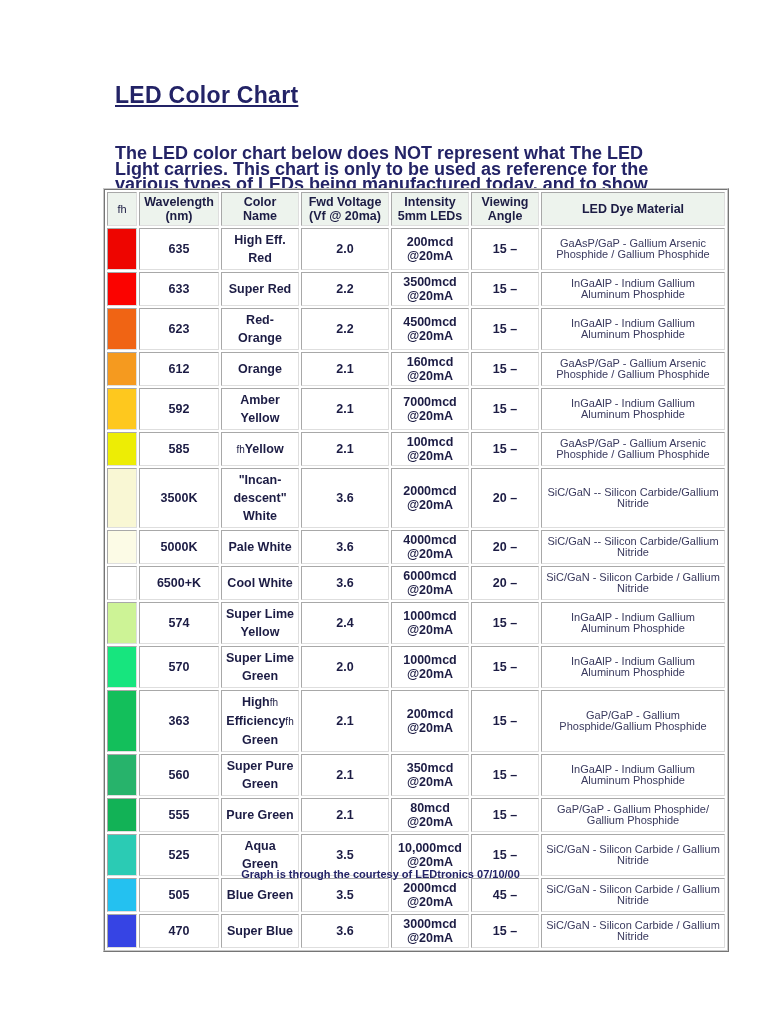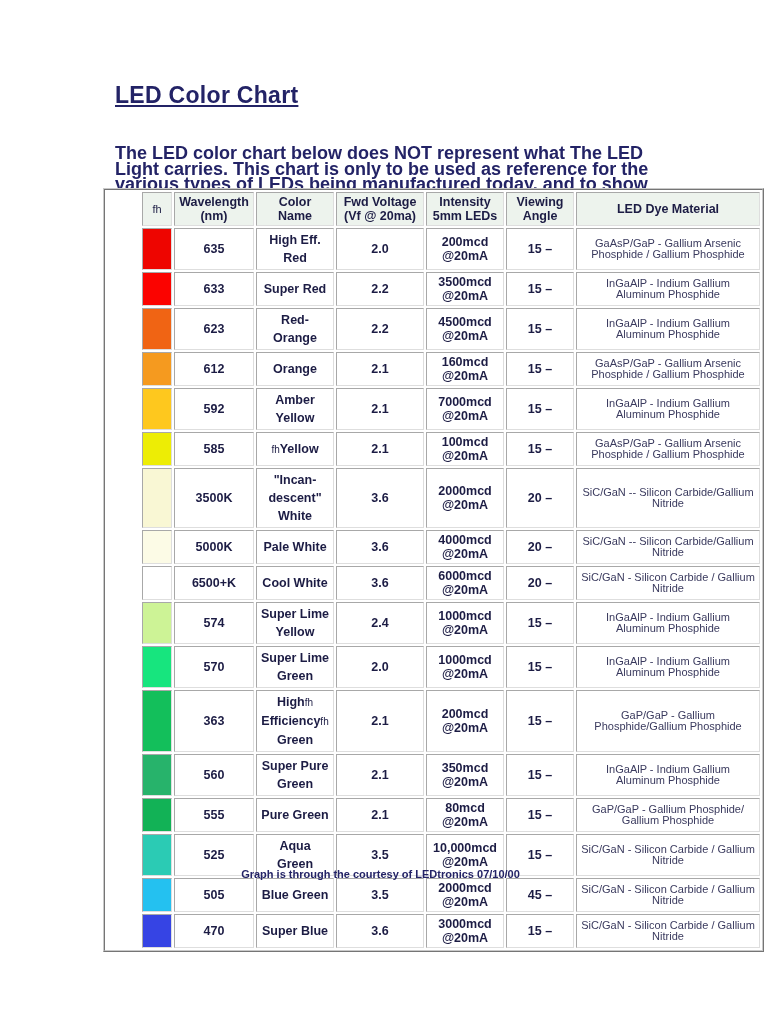--- a/index.html
+++ b/index.html
@@ -12,21 +12,21 @@
     font-size:23px;font-weight:bold;text-decoration:underline;
     color:#232366;letter-spacing:0.3px;
   }
   .intro{
     position:absolute;left:115px;top:128px;width:565px;
     font-size:18px;font-weight:bold;line-height:15.5px;color:#232366;
   }
   table.led{
     position:absolute;left:103px;top:188px;
     border-collapse:separate;border-spacing:2px;
-    border:2px ridge #c9c9c9;background:#ffffff;padding-left:35px;
+    border:2px ridge #c9c9c9;background:#ffffff;
   }
   th,td{
     border:1px solid;border-color:#a8a8a8 #dedede #dedede #a8a8a8;
     padding:2px 3px;text-align:center;vertical-align:middle;
     color:#1c1c44;background:#ffffff;
   }
   th{background:#edf3ed;font-size:12.5px;line-height:14px;font-weight:bold;}
   th.swhead{font-weight:normal;font-size:11px;}
   td{font-size:12.5px;line-height:14px;font-weight:bold;}
   td.swatch{padding:0;}

